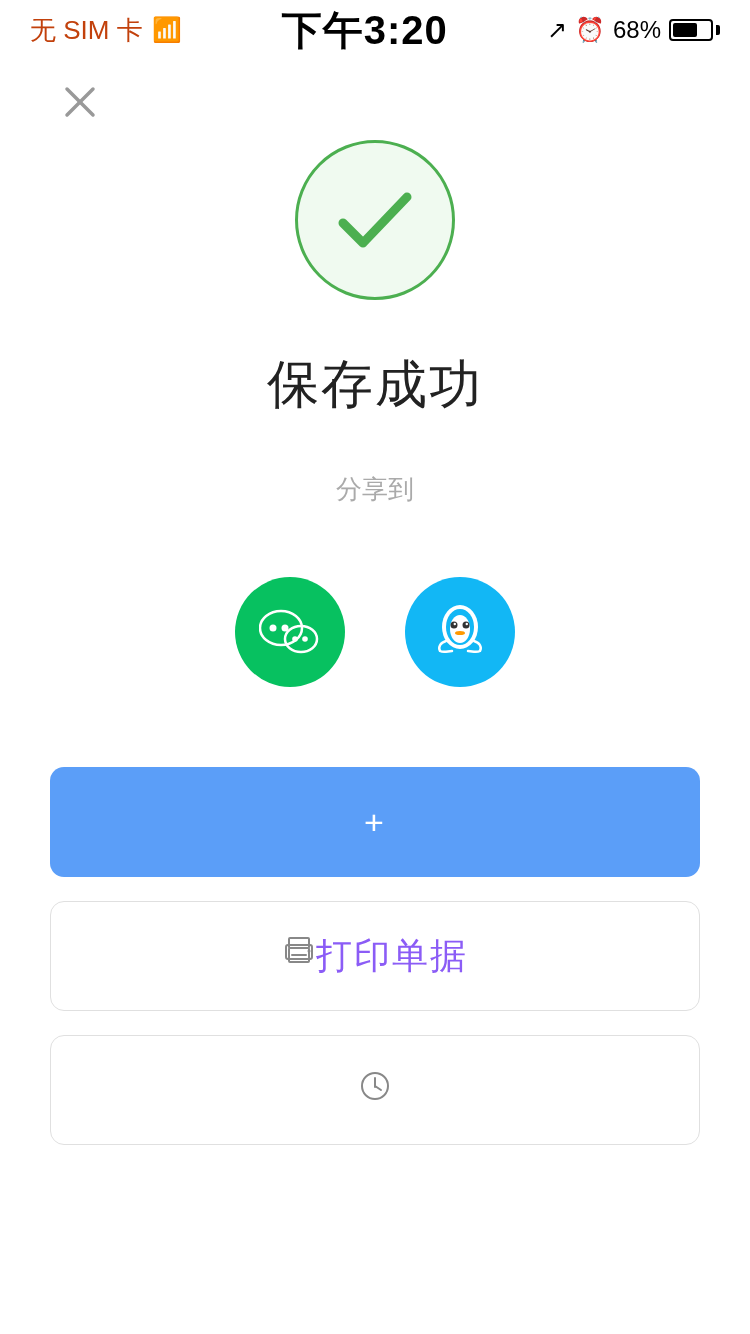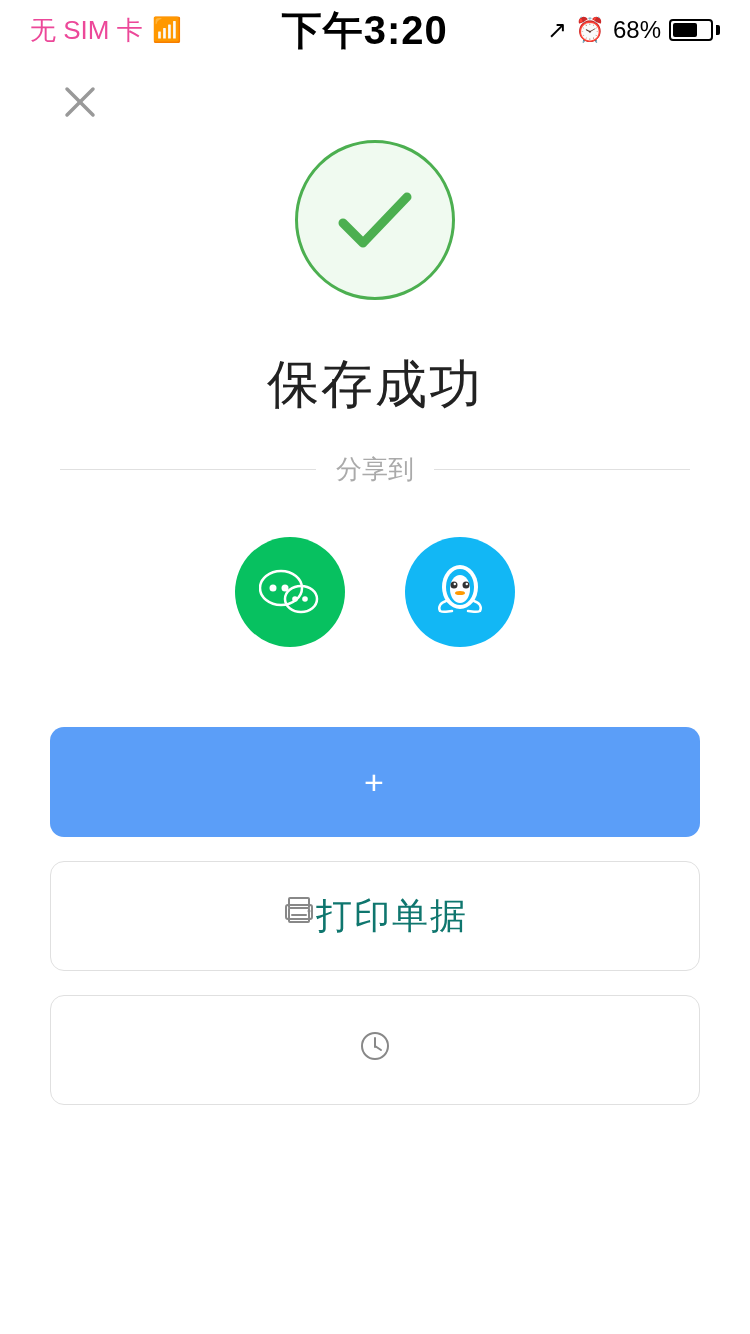--- a/index.html
+++ b/index.html
@@ -27,21 +27,21 @@
       justify-content: space-between;
       padding: 0 30px;
       background: #fff;
     }
 
     .status-left {
       display: flex;
       align-items: center;
       gap: 10px;
       font-size: 26px;
-      color: #ec4899;
+      color: #c2410c;
       font-weight: 500;
     }
 
     .wifi-icon {
       font-size: 24px;
     }
 
     .status-center {
       font-size: 40px;
       font-weight: 600;
@@ -146,20 +146,21 @@
       margin-bottom: 50px;
     }
 
     .divider-row {
       width: 100%;
       display: flex;
       align-items: center;
       gap: 20px;
       padding: 0 60px;
       margin-bottom: 50px;
+      flex-direction: column;
     }
 
     .divider-line {
       flex: 1;
       height: 1px;
       background: #e0e0e0;
     }
 
     .divider-label {
       font-size: 26px;
@@ -220,21 +221,21 @@
       letter-spacing: 2px;
     }
 
     .btn-secondary {
       width: 100%;
       height: 110px;
       background: #fff;
       border: 1px solid #e0e0e0;
       border-radius: 14px;
       font-size: 36px;
-      color: #0f766e;
+      color: #8b5cf6;
       cursor: pointer;
       display: flex;
       align-items: center;
       justify-content: center;
       gap: 0;
       letter-spacing: 2px;
     }
 
     .btn-icon {
       font-size: 34px;

